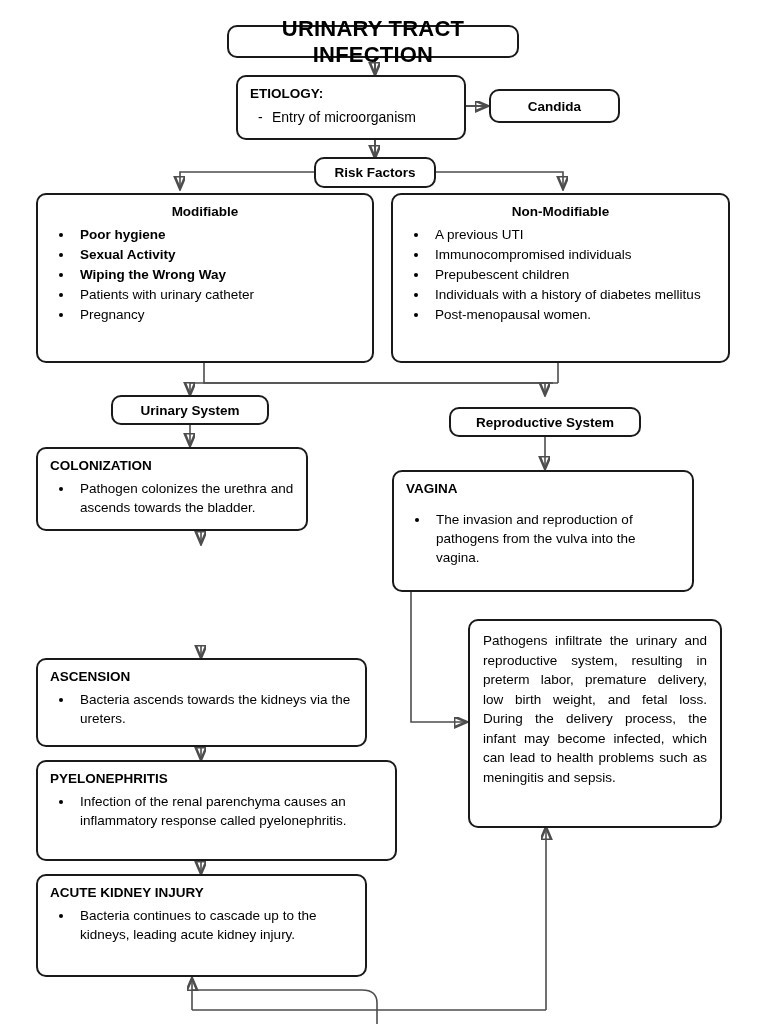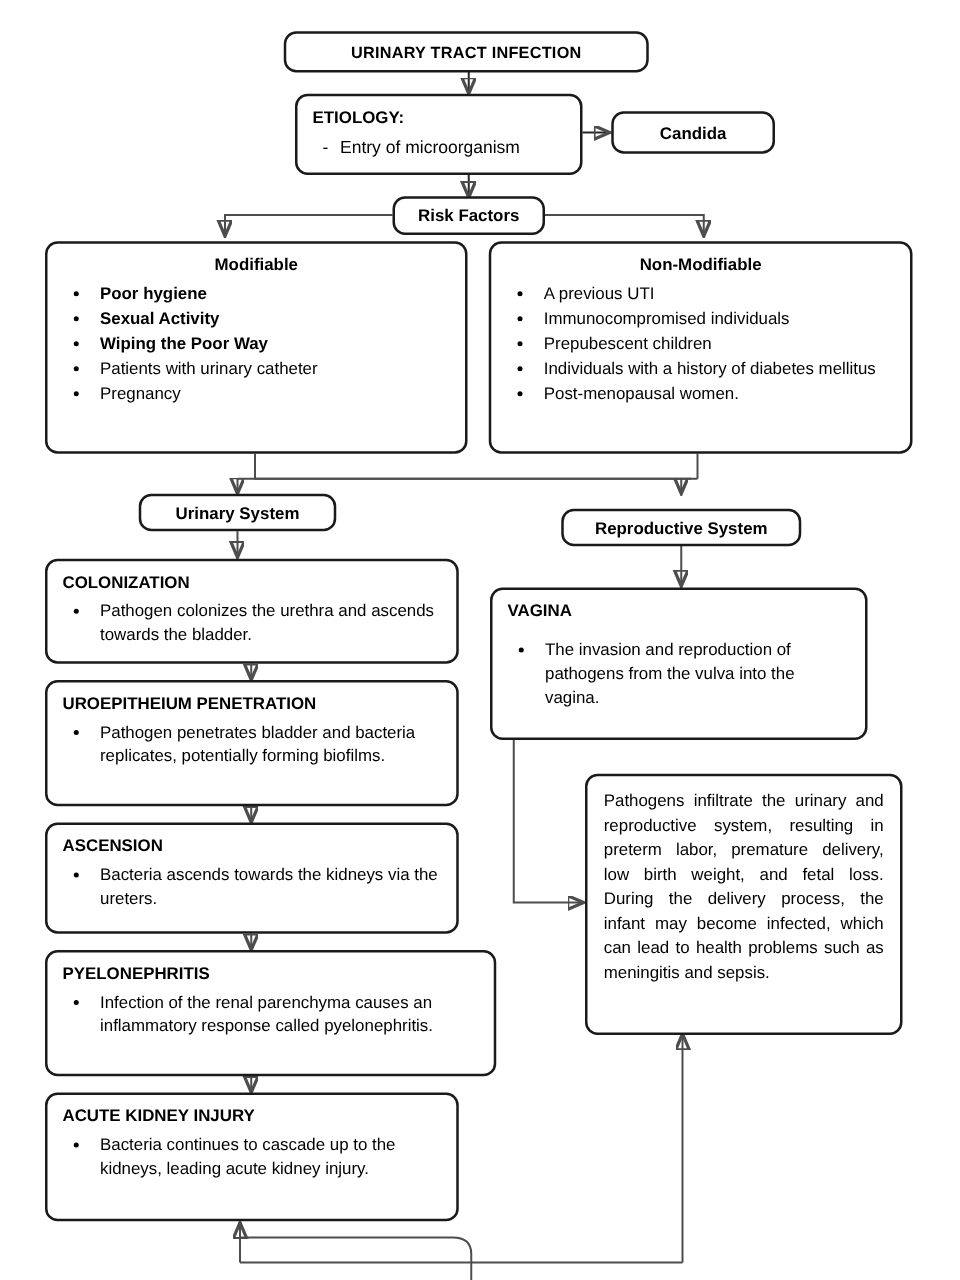--- a/index.html
+++ b/index.html
@@ -24,21 +24,21 @@
     z-index:3;
   }
   .ctr{
     display:flex;
     align-items:center;
     justify-content:center;
     text-align:center;
   }
   .title-txt{
     font-weight:bold;
-    font-size:13px;
+    font-size:22px;
     letter-spacing:.2px;
   }
   .pill-txt{
     font-weight:bold;
     font-size:13.5px;
   }
   .hdr{
     font-weight:bold;
     font-size:13.5px;
     margin:0 0 2px 0;
@@ -169,21 +169,21 @@
 
   <div class="node ctr" style="left:314px;top:157px;width:122px;height:31px;">
     <span class="pill-txt">Risk Factors</span>
   </div>
 
   <div class="node pad" style="left:36px;top:193px;width:338px;height:170px;">
     <div class="hdr center">Modifiable</div>
     <ul class="bul">
       <li class="b">Poor hygiene</li>
       <li class="b">Sexual Activity</li>
-      <li class="b">Wiping the Poor Way</li>
+      <li class="b">Wiping the Wrong Way</li>
       <li>Patients with urinary catheter</li>
       <li>Pregnancy</li>
     </ul>
   </div>
 
   <div class="node pad" style="left:391px;top:193px;width:339px;height:170px;">
     <div class="hdr center">Non-Modifiable</div>
     <ul class="bul">
       <li>A previous UTI</li>
       <li>Immunocompromised individuals</li>
@@ -194,33 +194,27 @@
   </div>
 
   <div class="node ctr" style="left:111px;top:395px;width:158px;height:30px;">
     <span class="pill-txt">Urinary System</span>
   </div>
 
   <div class="node ctr" style="left:449px;top:395px;width:192px;height:30px;margin-top:12px;">
     <span class="pill-txt">Reproductive System</span>
   </div>
 
-  <div class="node pad" style="left:36px;top:447px;width:331px;height:84px;">
+  <div class="node pad" style="left:36px;top:447px;width:272px;height:84px;">
     <div class="hdr">COLONIZATION</div>
     <ul class="bul">
       <li>Pathogen colonizes the urethra and ascends towards the bladder.</li>
     </ul>
   </div>
 
-  <div class="node pad" style="left:36px;top:544px;width:331px;height:101px;">
-    <div class="hdr">UROEPITHEIUM PENETRATION</div>
-    <ul class="bul">
-      <li>Pathogen penetrates bladder and bacteria replicates, potentially forming biofilms.</li>
-    </ul>
-  </div>
 
   <div class="node pad" style="left:36px;top:658px;width:331px;height:89px;">
     <div class="hdr">ASCENSION</div>
     <ul class="bul">
       <li>Bacteria ascends towards the kidneys via the ureters.</li>
     </ul>
   </div>
 
   <div class="node pad" style="left:36px;top:760px;width:361px;height:101px;">
     <div class="hdr">PYELONEPHRITIS</div>

